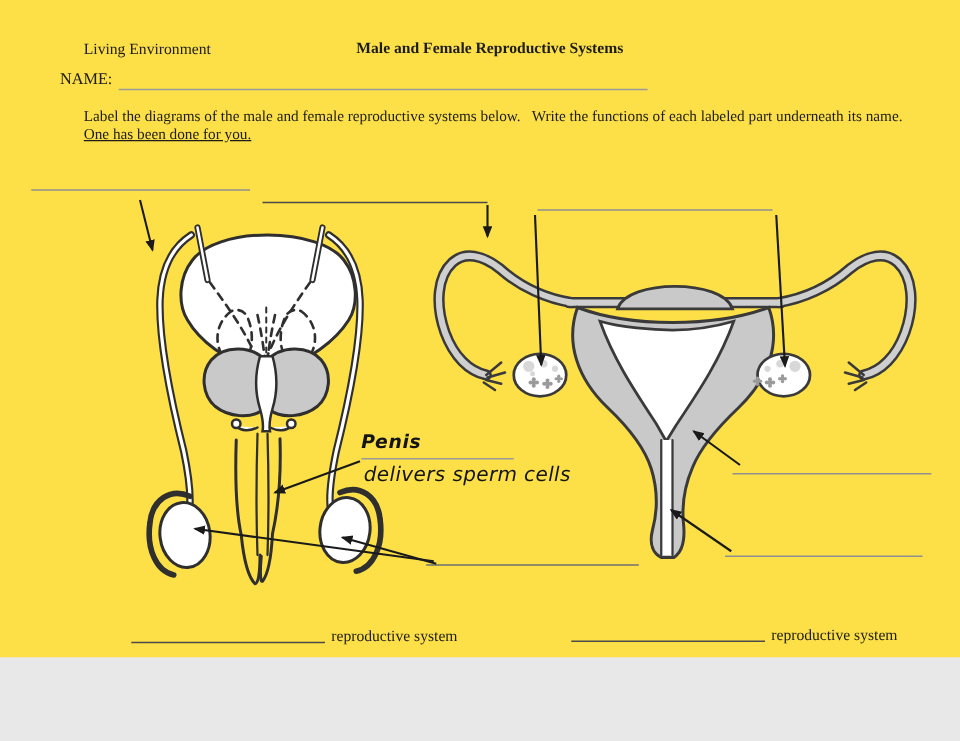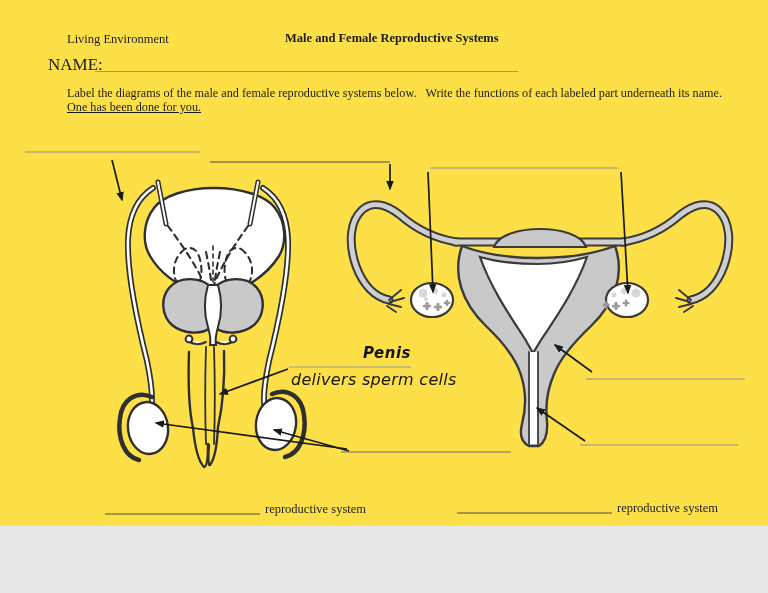--- a/index.html
+++ b/index.html
@@ -7,25 +7,25 @@
     position:relative;
     width:768px;height:526px;
     background:#fde047;
     overflow:hidden;
     font-family:"Liberation Serif", serif;
     color:#1c1c1c;
   }
   .abs{position:absolute;z-index:2;}
   .t-course{left:67px;top:32px;font-size:12.5px;}
   .t-title{left:285px;top:31px;font-size:12.5px;font-weight:bold;}
-  .t-name{left:48px;top:55px;font-size:17px;}
+  .t-name{left:48px;top:55px;font-size:13px;}
   .t-instr1{left:67px;top:86px;font-size:12.2px;white-space:pre;}
   .t-instr2{left:67px;top:100px;font-size:12.2px;text-decoration:underline;}
   .hw{font-family:"DejaVu Sans", sans-serif;font-style:italic;color:#141414;}
-  .hw-label{left:289px;top:344px;width:122px;text-align:right;font-size:15px;font-weight:bold;letter-spacing:.5px;}
+  .hw-label{left:289px;top:344px;width:122px;text-align:left;font-size:15px;font-weight:bold;letter-spacing:.5px;}
   .hw-f1{left:291px;top:370px;font-size:16px;letter-spacing:.3px;}
   .hw-f2{left:288px;top:389px;font-size:13px;letter-spacing:.3px;}
   .cap-left{left:265px;top:502px;font-size:12.5px;}
   .cap-right{left:617px;top:501px;font-size:12.5px;}
   .t-page{left:0;top:536px;width:768px;text-align:center;font-size:12px;}
   svg.art{position:absolute;left:0;top:0;z-index:1;}
 </style>
 </head>
 <body>
 

